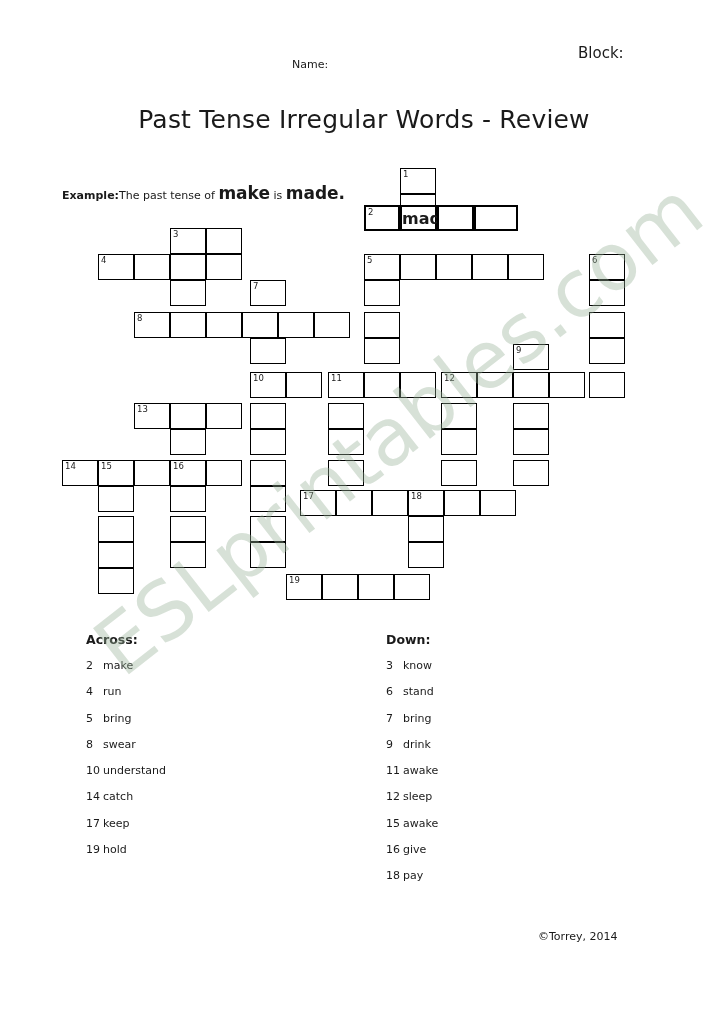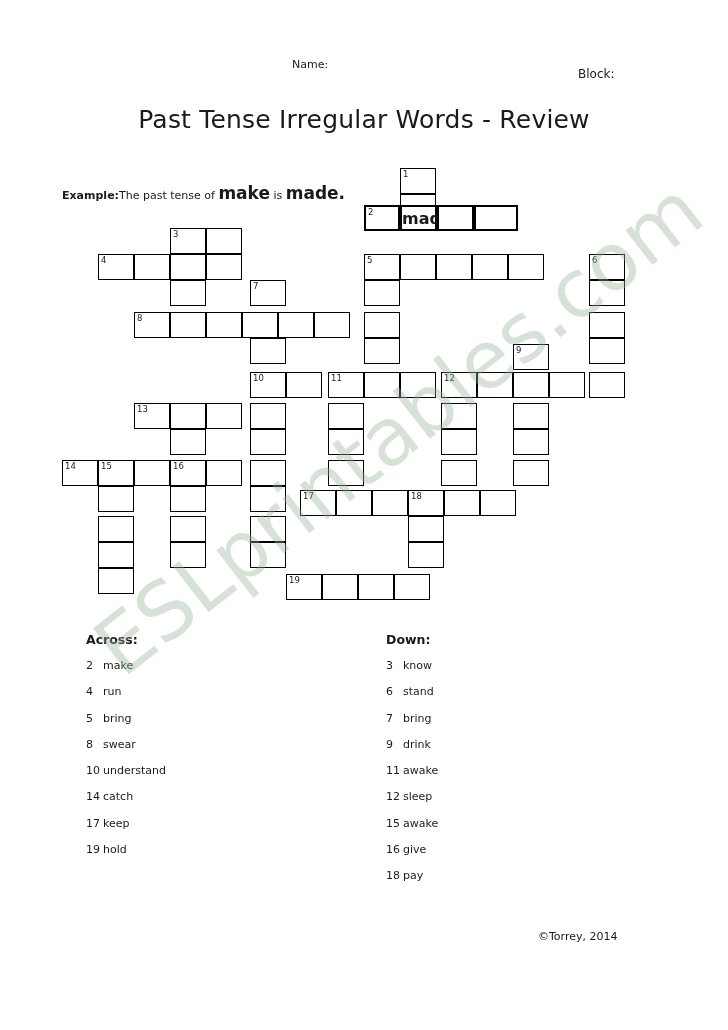--- a/index.html
+++ b/index.html
@@ -24,22 +24,22 @@
   
   .hdr-name {
     position: absolute;
     left: 292px;
     top: 58px;
     font-size: 11px;
   }
   .hdr-block {
     position: absolute;
     left: 578px;
-    top: 67px;
-    font-size: 12px;
+    top: 44px;
+    font-size: 15px;
   }
   .title {
     position: absolute;
     left: 0;
     right: 0;
     top: 105px;
     text-align: center;
     font-size: 25px;
     font-family: "DejaVu Sans", sans-serif;
     letter-spacing: 0.2px;

